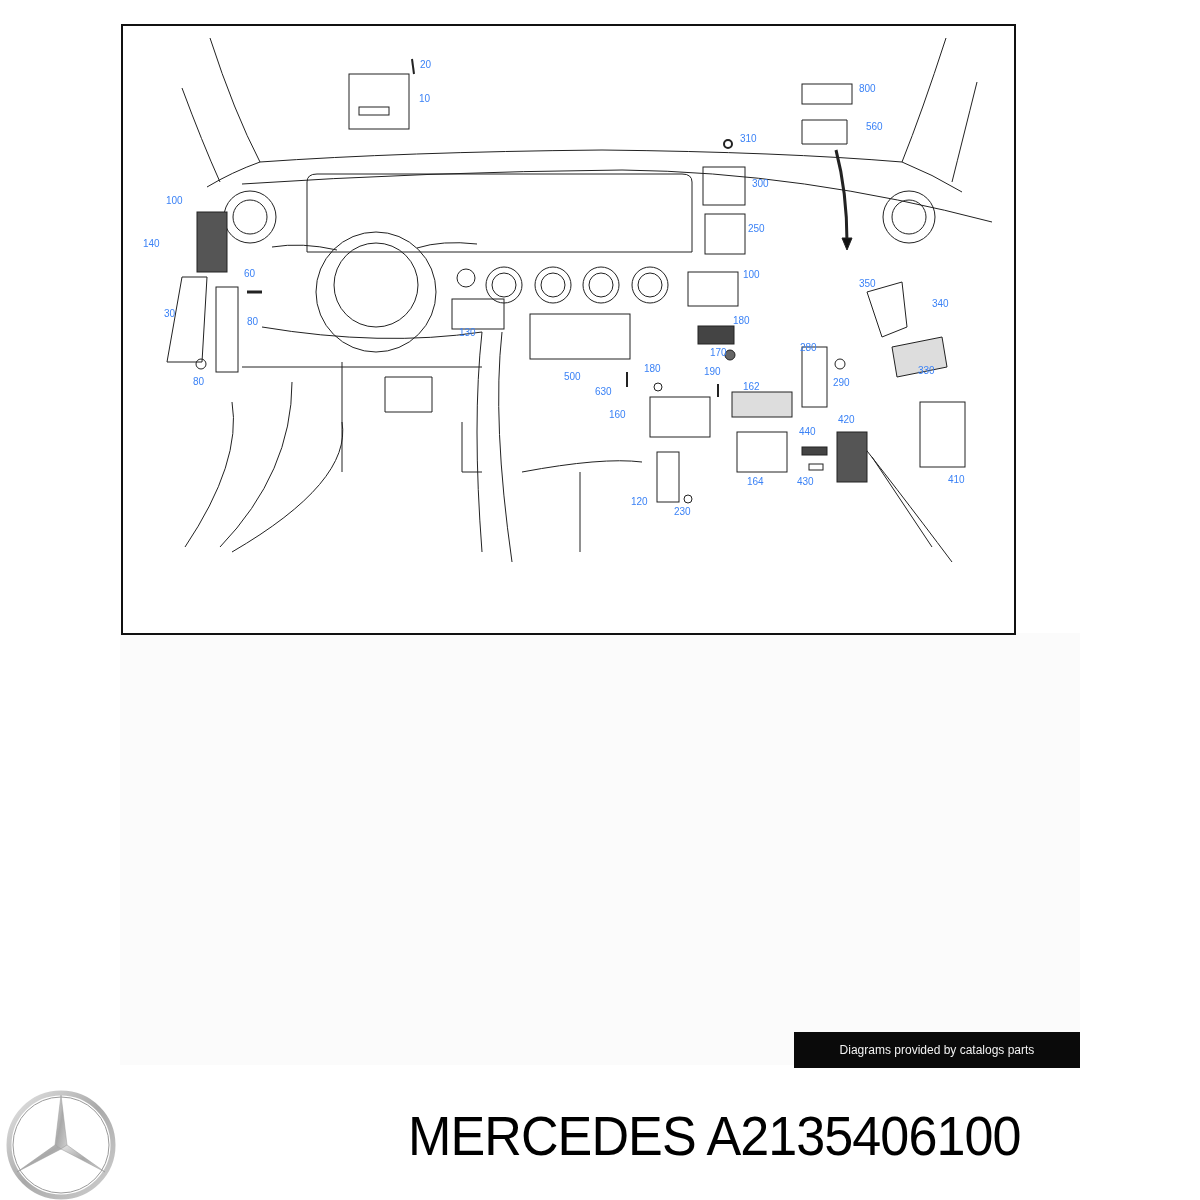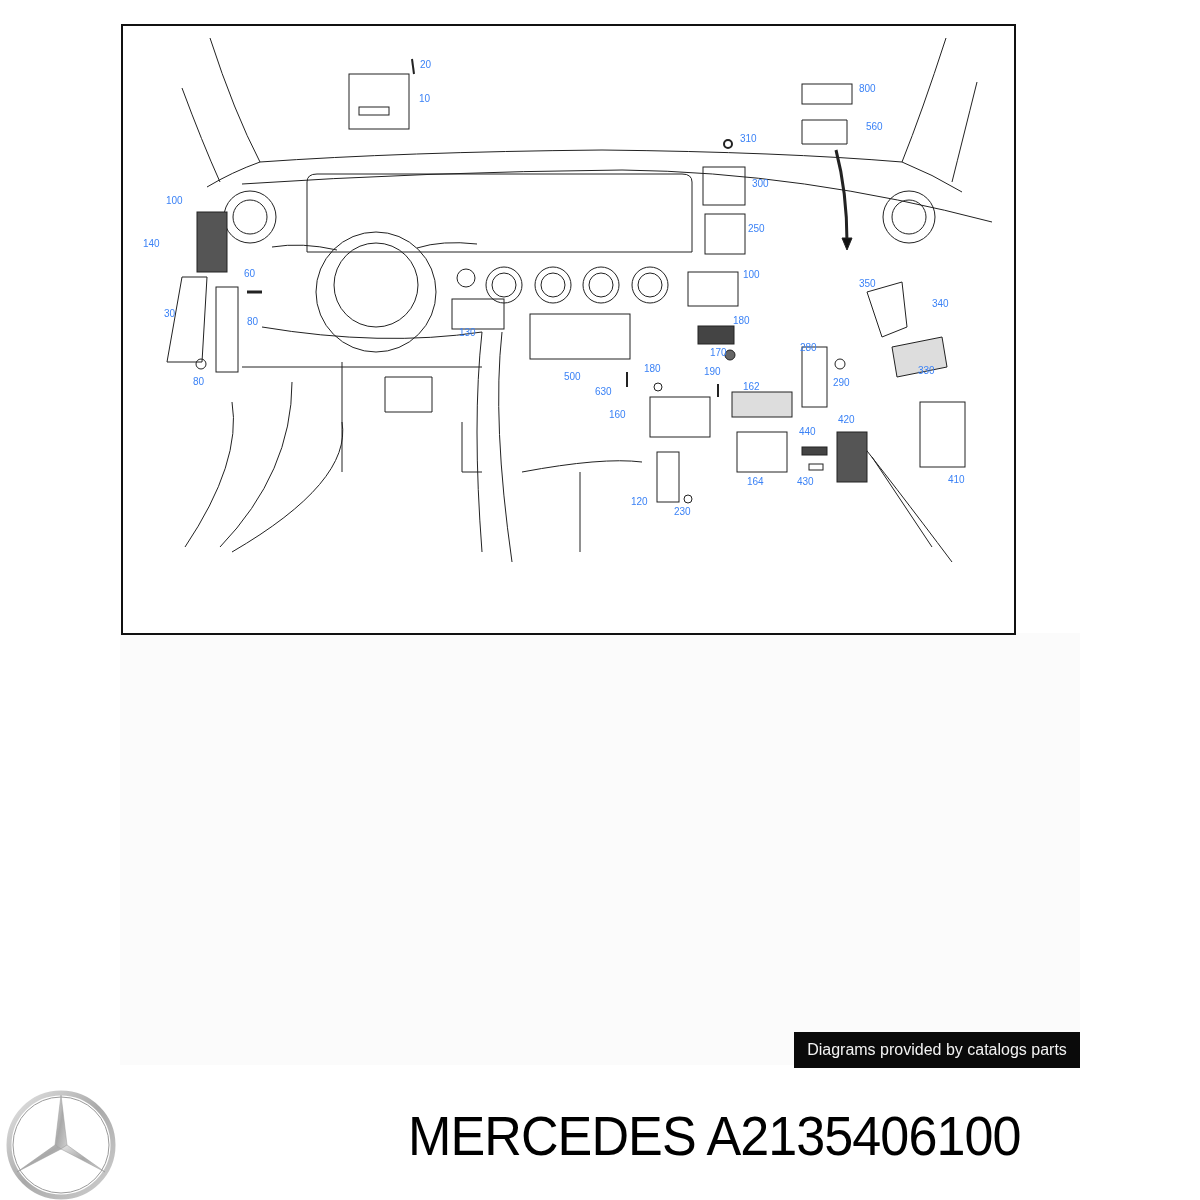--- a/index.html
+++ b/index.html
@@ -1,21 +1,21 @@
 <!DOCTYPE html>
 <html><head>
 <meta charset="utf-8">
 <style>
   html, body { margin:0; padding:0; }
   body { width:1200px; height:1200px; background:#ffffff; position:relative; overflow:hidden; font-family:"Liberation Sans", sans-serif; }
   .gray-panel { position:absolute; left:120px; top:633px; width:960px; height:432px; background:#fbfbfb; }
   .frame { position:absolute; left:121px; top:24px; width:891px; height:607px; border:2px solid #111; background:#fff; }
   .frame svg { position:absolute; left:0; top:0; }
   .callout { position:absolute; font-size:10px; color:#3b82f6; line-height:1; white-space:nowrap; }
-  .credit { position:absolute; left:794px; top:1032px; width:286px; height:36px; background:#0a0a0a; color:#f2f2f2; font-size:16px; display:flex; align-items:center; justify-content:center; }
+  .credit { position:absolute; left:794px; top:1032px; width:286px; height:36px; background:#0a0a0a; color:#f2f2f2; font-size:12px; display:flex; align-items:center; justify-content:center; }
   .logo { position:absolute; left:2px; top:1087px; width:118px; height:113px; }
   .title { position:absolute; left:408px; top:1108px; font-size:56px; color:#000; letter-spacing:-1px; line-height:1; white-space:nowrap; transform:scaleX(0.93); transform-origin:left top; }
 </style>
 </head>
 <body>
 
 <div class="gray-panel"></div>
 
 <div class="frame">
   <svg width="891" height="607" viewBox="121 24 891 607" fill="none" stroke="#222" stroke-width="1">

